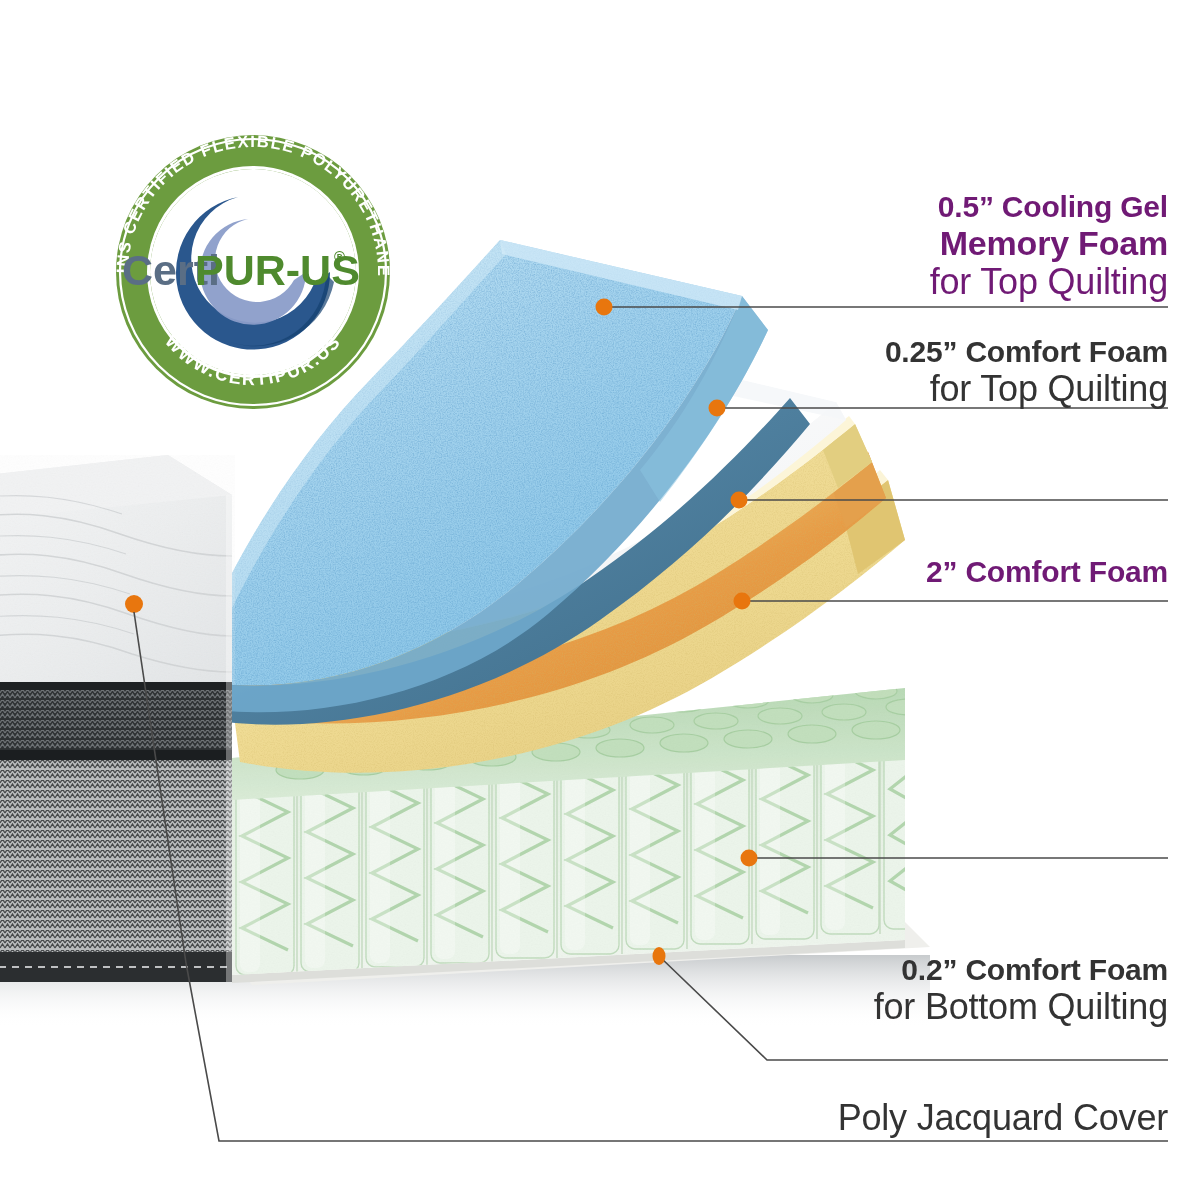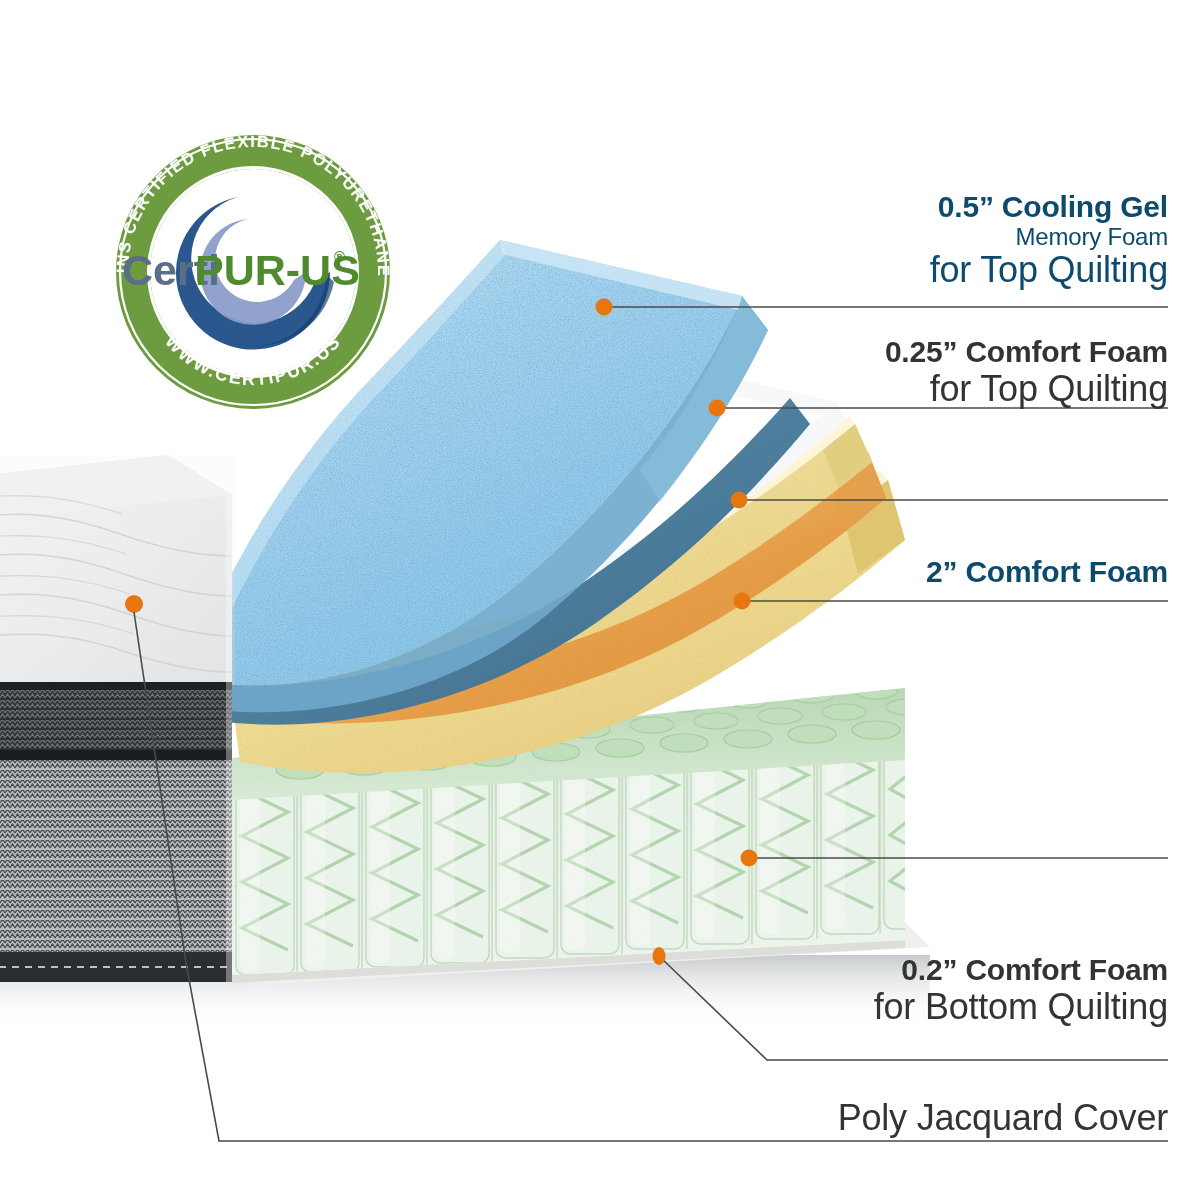--- a/index.html
+++ b/index.html
@@ -10,23 +10,23 @@
   #stage svg.full { position:absolute; left:0; top:0; width:1200px; height:1200px; }
 
   
   .label {
     position:absolute;
     text-align:right;
     line-height:1.12;
     white-space:nowrap;
   }
   .label .l1 { font-size:30px; font-weight:bold; letter-spacing:-0.2px; }
-  .label .l2 { font-size:24px; font-weight:normal; letter-spacing:-0.2px; }
+  .label .l2 { font-size:34px; font-weight:bold; letter-spacing:-0.2px; }
   .label .l3 { font-size:36px; font-weight:normal; letter-spacing:-0.2px; }
-  .label.orange { color:#0c4a6e; }
+  .label.orange { color:#701a75; }
   .label.dark   { color:#333333; }
 
   .lbl-gel    { right:32px; top:190px; }
   .lbl-025    { right:32px; top:335px; }
   .lbl-1in    { right:32px; top:455px; }
   .lbl-2in    { right:32px; top:555px; }
   .lbl-spring { right:32px; top:786px; }
   .lbl-02     { right:32px; top:953px; }
   .lbl-poly   { right:32px; top:1098px; }
 

